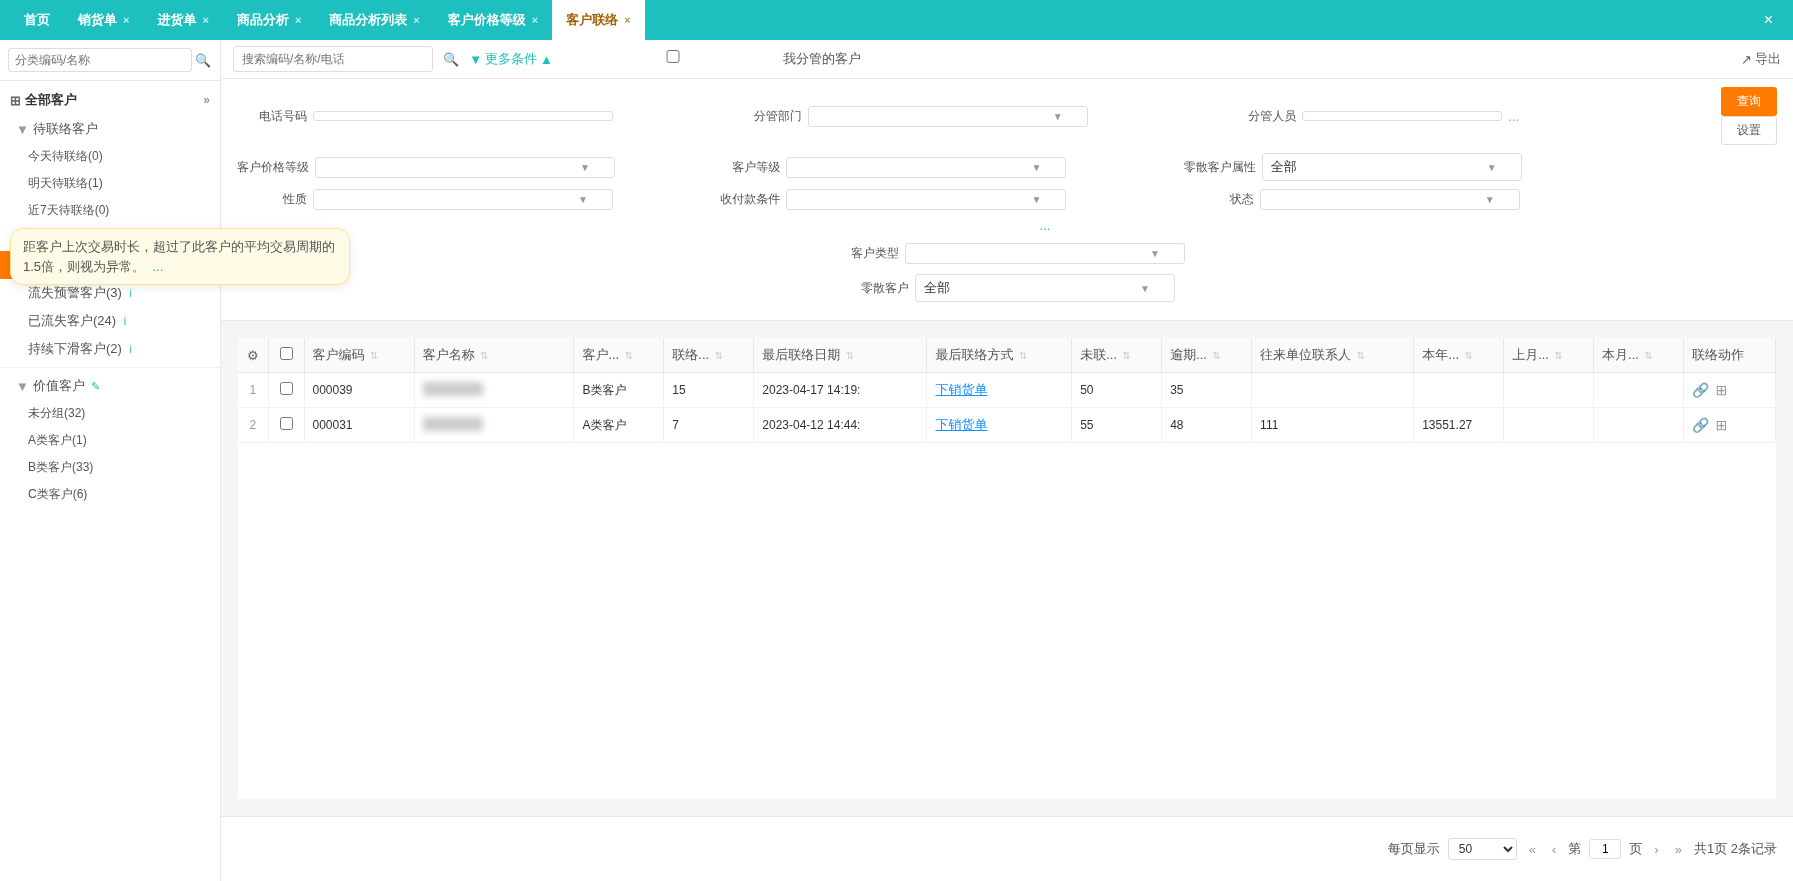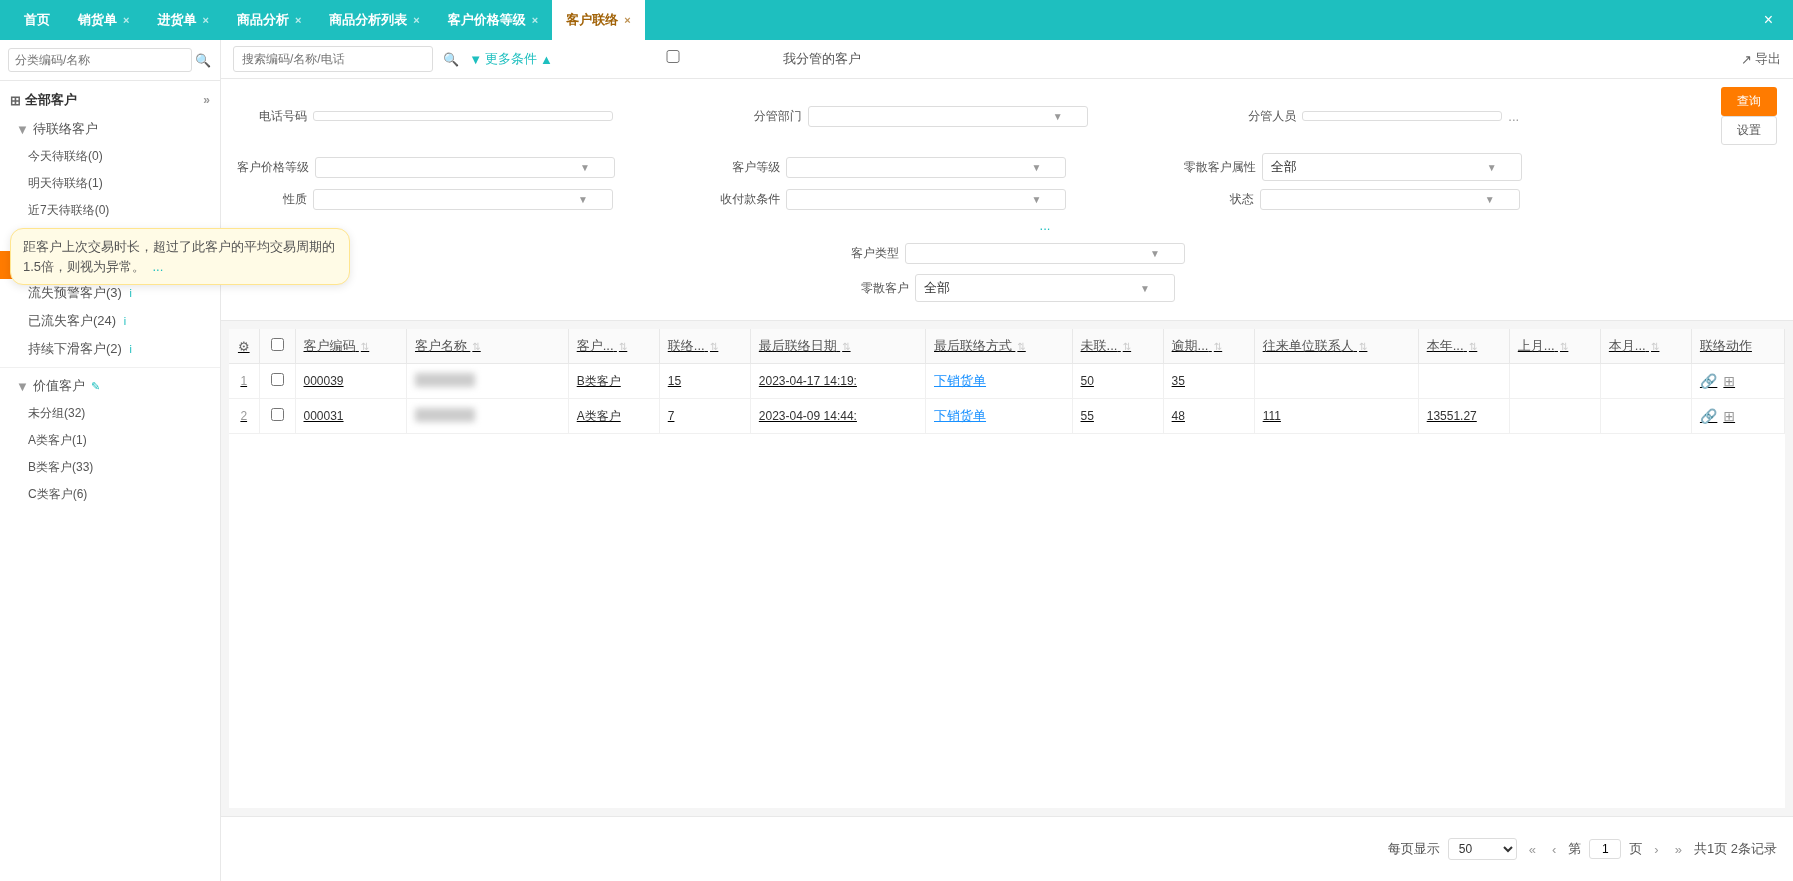--- a/index.html
+++ b/index.html
@@ -111,21 +111,21 @@
       background: #ff7b00; color: white; border: none; border-radius: 3px;
       padding: 6px 16px; cursor: pointer; font-size: 12px; white-space: nowrap;
     }
     .settings-btn {
       background: white; color: #555; border: 1px solid #ddd; border-radius: 3px;
       padding: 5px 14px; cursor: pointer; font-size: 12px; white-space: nowrap;
     }
     .btn-col { display: flex; flex-direction: column; }
 
     
-    .table-area { flex: 1; overflow: auto; background: white; margin: 8px; text-decoration: underline; }
+    .table-area { flex: 1; overflow: auto; background: white; margin: 17px; }
     .data-table { width: 100%; border-collapse: collapse; min-width: 1400px; }
     .data-table th {
       background: #fafafa; border-bottom: 1px solid #e8e8e8; border-right: 1px solid #e8e8e8;
       padding: 8px 8px; font-size: 12px; color: #555; font-weight: normal; white-space: nowrap;
       text-align: left; cursor: pointer; user-select: none;
     }
     .data-table th:first-child { width: 40px; text-align: center; }
     .data-table th .sort-icon { color: #ccc; margin-left: 2px; font-size: 10px; }
     .data-table td {
       border-bottom: 1px solid #f0f0f0; border-right: 1px solid #f0f0f0;
@@ -476,21 +476,21 @@
             <td>2</td>
             <td class="checkbox-cell">
               <input type="checkbox" style="">
             </td>
             <td>000031</td>
             <td>
               <span class="customer-name-blur"></span>
             </td>
             <td>A类客户</td>
             <td>7</td>
-            <td>2023-04-09 14:44:</td>
+            <td>2023-04-12 14:44:</td>
             <td>
               <span class="link-text">下销货单</span>
             </td>
             <td>55</td>
             <td>48</td>
             <td>111</td>
             <td>13551.27</td>
             <td></td>
             <td></td>
             <td>

